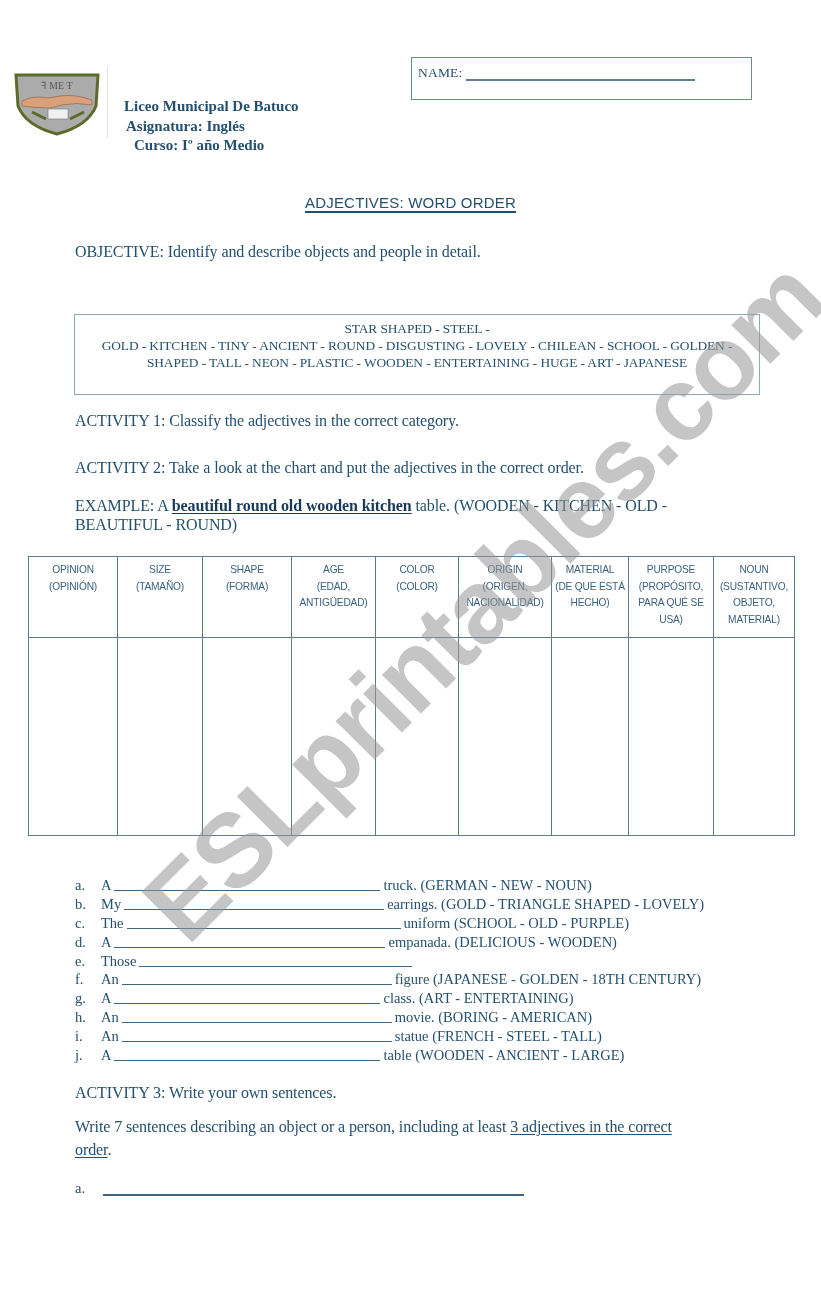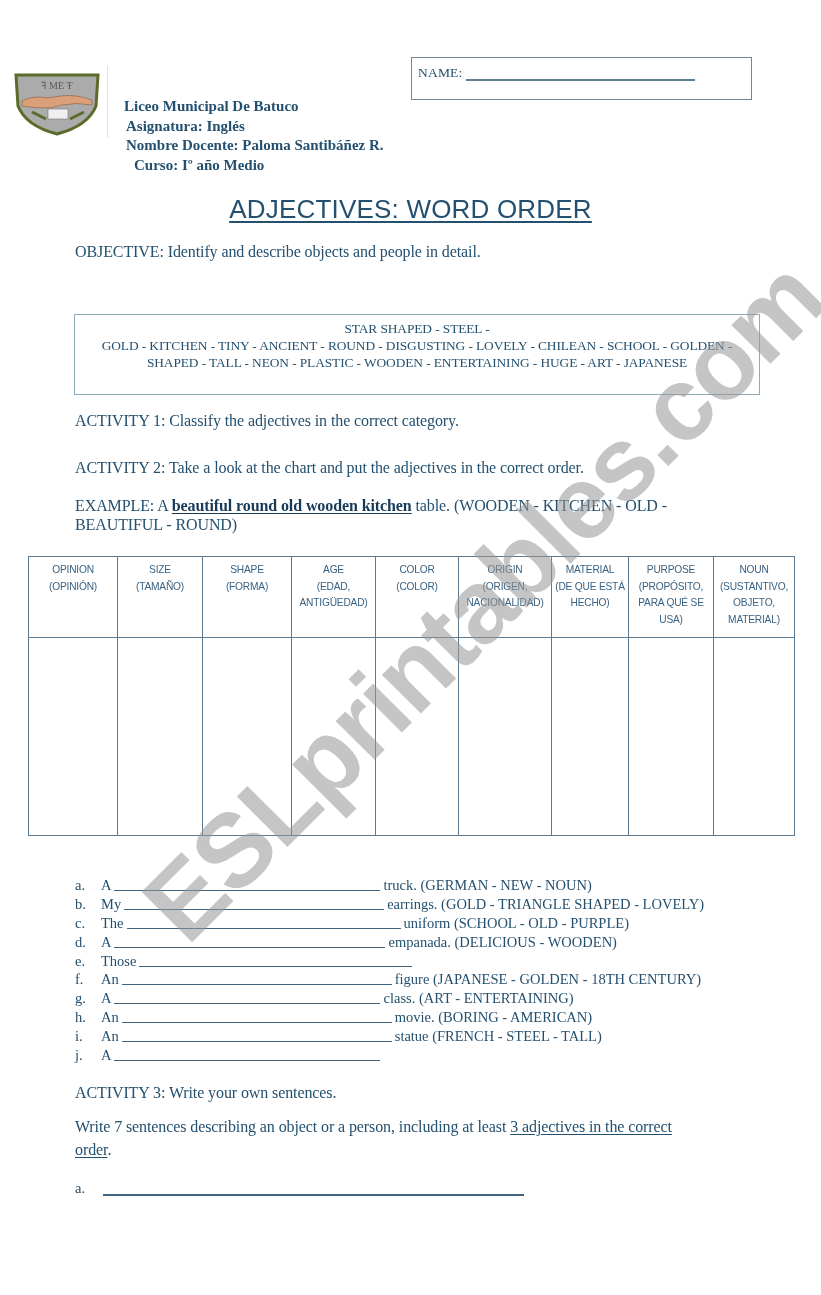--- a/index.html
+++ b/index.html
@@ -23,21 +23,21 @@
     left: 411px; top: 57px; width: 341px; height: 43px;
     border: 1.5px solid #6a8aa0; box-sizing: border-box;
   }
   .name-box .label { position: absolute; left: 6px; top: 7px; font-size: 13.5px; letter-spacing: 0.2px; }
   .name-box .line { position: absolute; left: 54px; top: 21px; width: 229px; height: 1.5px; background: #5f7f94; }
 
   
   .title {
     left: 0; width: 821px; top: 194px; text-align: center;
     font-family: "Liberation Sans", "DejaVu Sans", sans-serif;
-    font-size: 26px; letter-spacing: 0.2px;
+    font-size: 15px; letter-spacing: 0.2px;
   }
   .title span { text-decoration: underline; text-underline-offset: 3px; text-decoration-thickness: 1.5px; }
 
   .para { left: 75px; font-size: 16px; white-space: nowrap; letter-spacing: -0.1px; }
 
   
   .word-bank {
     left: 74px; top: 314px; width: 686px; height: 81px;
     border: 1.5px solid #8faabb; box-sizing: border-box;
     text-align: center; font-size: 13.4px; line-height: 17px; padding-top: 5px;
@@ -91,21 +91,20 @@
     <path d="M8 29 Q20 23 34 26 L46 24 Q62 22 78 28 L78 33 Q62 30 48 33 L36 36 Q20 36 8 34 Z" fill="#d9a07a" stroke="#8a5a3a" stroke-width="0.6"></path>
     <rect x="34" y="37" width="20" height="10" fill="#f0f0f0" stroke="#777" stroke-width="0.6"></rect>
     <path d="M18 40 Q26 44 32 47 M70 40 Q62 44 56 47" stroke="#5b6b2a" stroke-width="3" fill="none"></path>
   </svg>
 </div>
 <div class="abs logo-divider"></div>
 
 <div class="abs school-info">
   <div>Liceo Municipal De Batuco</div>
   <div class="l2">Asignatura: Inglés</div>
-  <div class="l3">Nombre Docente: Paloma Santibáñez R.</div>
   <div class="l4">Curso: Iº año Medio</div>
 </div>
 
 <div class="abs name-box">
   <span class="label">NAME:</span>
   <span class="line"></span>
 </div>
 
 <div class="abs title"><span>ADJECTIVES: WORD ORDER</span></div>
 <div class="abs para" style="top:243px">OBJECTIVE: Identify and describe objects and people in detail.</div>
@@ -249,20 +248,21 @@
     <div class="ex-row">
       <span class="ex-letter">i.</span>
       <span class="ex-start">An</span>
       <span class="blank" style="width:270px"></span>
       <span>statue (FRENCH - STEEL - TALL)</span>
     </div>
     <div class="ex-row">
       <span class="ex-letter">j.</span>
       <span class="ex-start">A</span>
       <span class="blank" style="width:266px"></span>
+      <span>table (WOODEN - ANCIENT - LARGE)</span>
     </div>
   </div>
 
 <div class="abs para" style="top:1084px">ACTIVITY 3: Write your own sentences.</div>
 <div class="abs para" style="top:1118px">
   <span>Write 7 sentences describing an object or a person, including at least </span><span class="underline">3 adjectives in the correct</span>
 </div>
 <div class="abs para" style="top:1141px">
   <span class="underline">order</span><span>.</span>
 </div>

